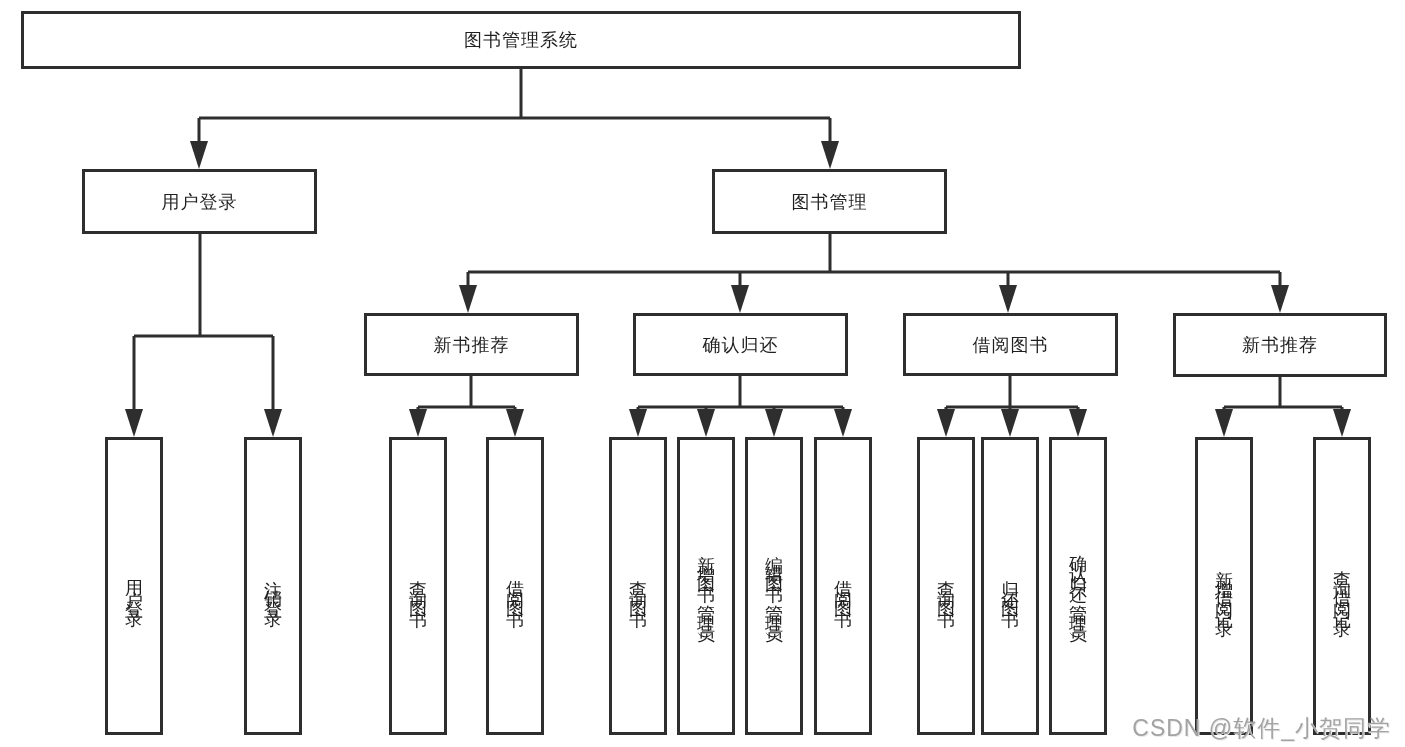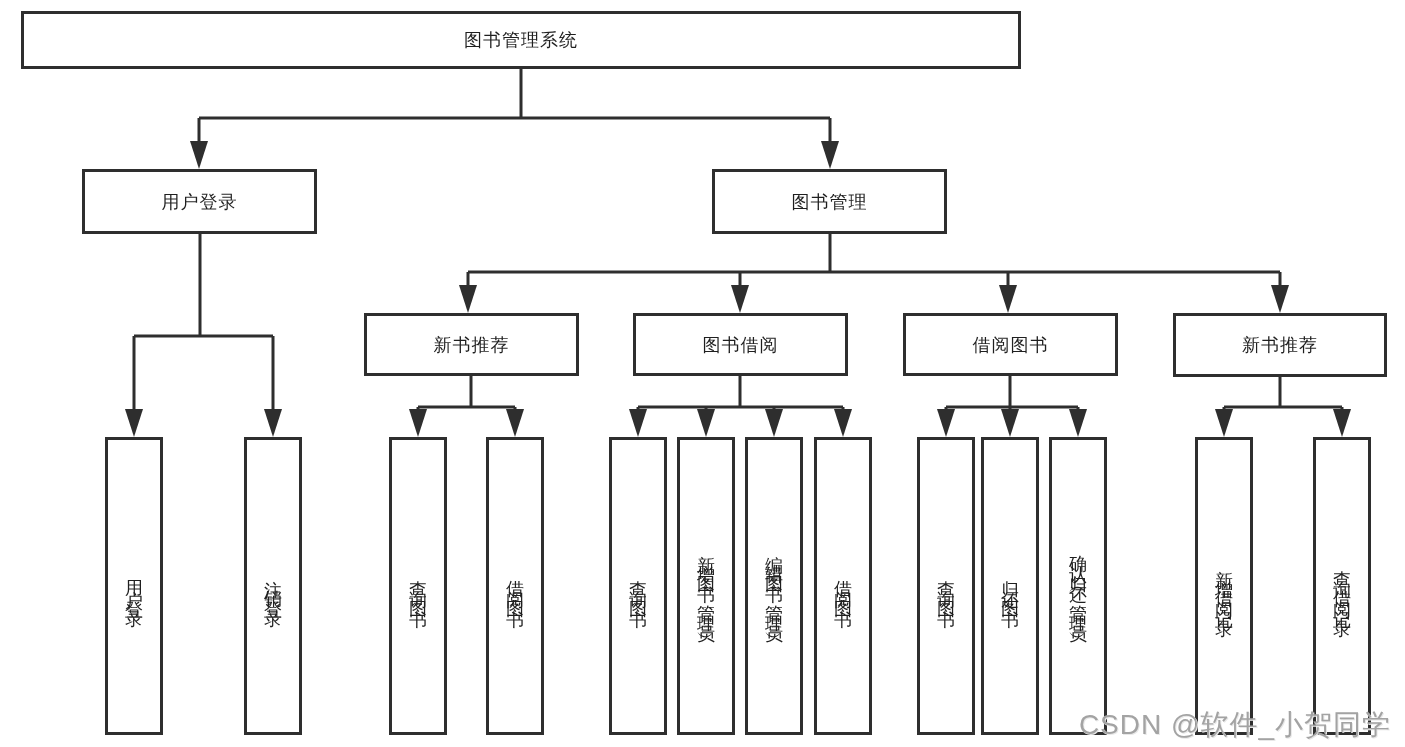--- a/index.html
+++ b/index.html
@@ -47,21 +47,21 @@
     writing-mode: vertical-rl;
     text-orientation: mixed;
     font-size: 18px;
     letter-spacing: 10px;
     white-space: normal;
   }
   .watermark {
     position: absolute;
     right: 14px;
     bottom: 3px;
-    font-size: 28px;
+    font-size: 23px;
     color: #a3a3a3;
     letter-spacing: 1px;
     text-shadow: 1px 1px 0 #e8e8e8;
   }
 </style>
 </head>
 <body>
 
 <div class="canvas">
 
@@ -120,21 +120,21 @@
     <span>用户登录</span>
   </div>
   <div class="box h" style="left:364px; top:313px; width:215px; height:63px;">
     <span>新书推荐</span>
   </div>
 
   <div class="box h" style="left:712px; top:169px; width:235px; height:65px;">
     <span>图书管理</span>
   </div>
   <div class="box h" style="left:633px; top:313px; width:215px; height:63px;">
-    <span>图书借阅</span>
+    <span>确认归还</span>
   </div>
   <div class="box h" style="left:903px; top:313px; width:215px; height:63px;">
     <span>借阅图书</span>
   </div>
   <div class="box h" style="left:1173px; top:313px; width:214px; height:64px;">
     <span>新书推荐</span>
   </div>
 
   <div class="box v" style="left:105px; top:437px; width:58px; height:298px;">
     <span>用户登录</span>

